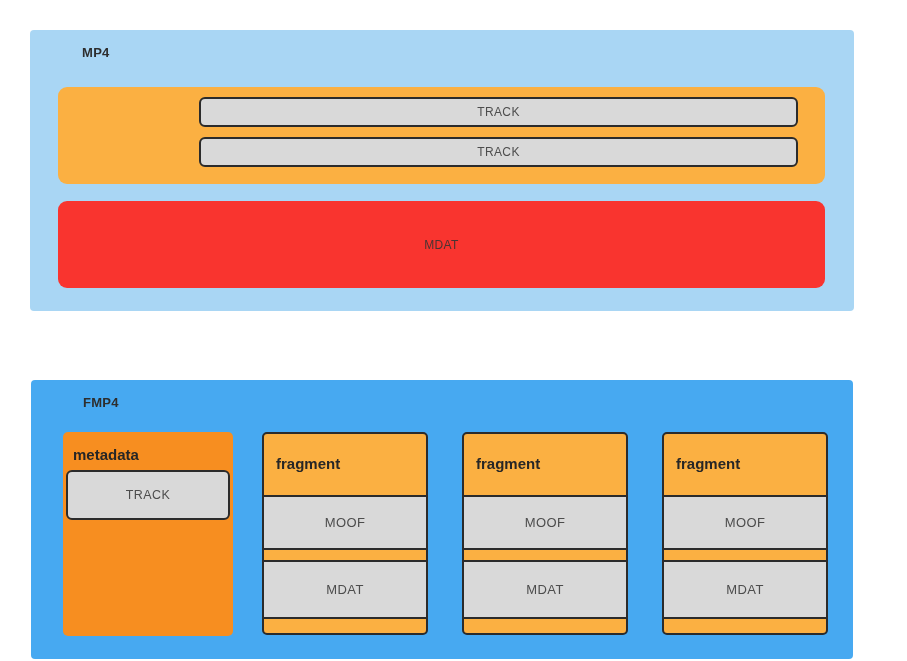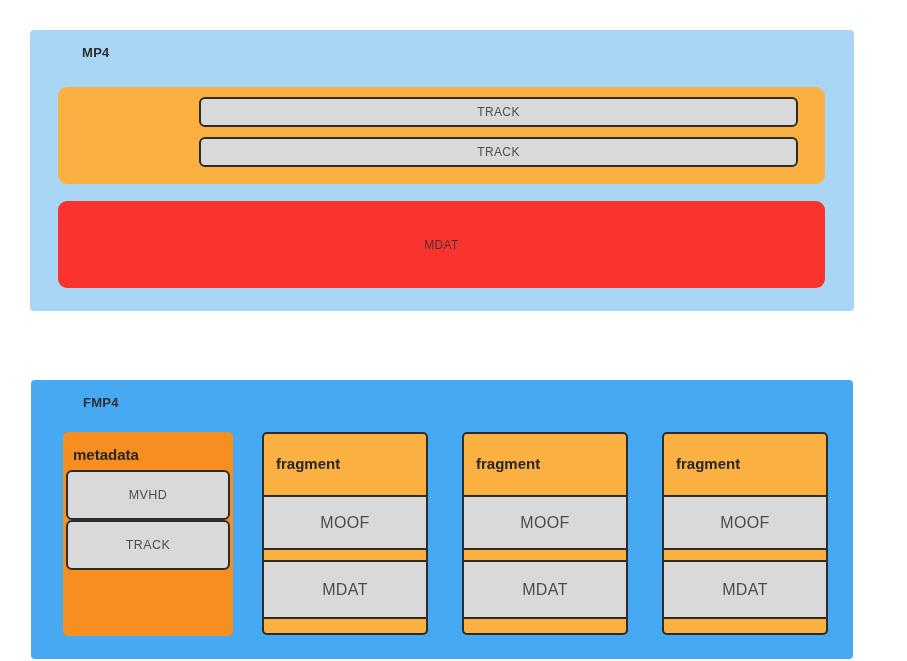--- a/index.html
+++ b/index.html
@@ -144,21 +144,21 @@
     color: #262626;
   }
   .fragment-band {
     flex: 0 0 auto;
     background: var(--box-gray, #D9D9D9);
     border-top: 2px solid var(--border-dark, #2B2B2B);
     border-bottom: 2px solid var(--border-dark, #2B2B2B);
     display: flex;
     align-items: center;
     justify-content: center;
-    font-size: 16px;
+    font-size: 13px;
     color: #4d4d4d;
     letter-spacing: 0.4px;
   }
   .band-moof { height: 51px; }
   .band-mdat { height: 55px; }
   .fragment-gap { height: 10px; flex: 0 0 auto; }
 </style>
 </head>
 <body>
 
@@ -174,21 +174,20 @@
 
     <div class="mdat-big-box">MDAT</div>
   </div>
 
   <div class="fmp4-container">
     <div class="container-label">FMP4</div>
 
     <div class="metadata-box">
       <div class="metadata-label">metadata</div>
       <div class="metadata-stack">
-        <div class="meta-inner-box">MVHD</div>
         <div class="meta-inner-box">TRACK</div>
       </div>
     </div>
 
     <div class="fragment-box fragment-1">
       <div class="fragment-header">
         <div class="fragment-label">fragment</div>
       </div>
       <div class="fragment-band band-moof">MOOF</div>
       <div class="fragment-gap"></div>

